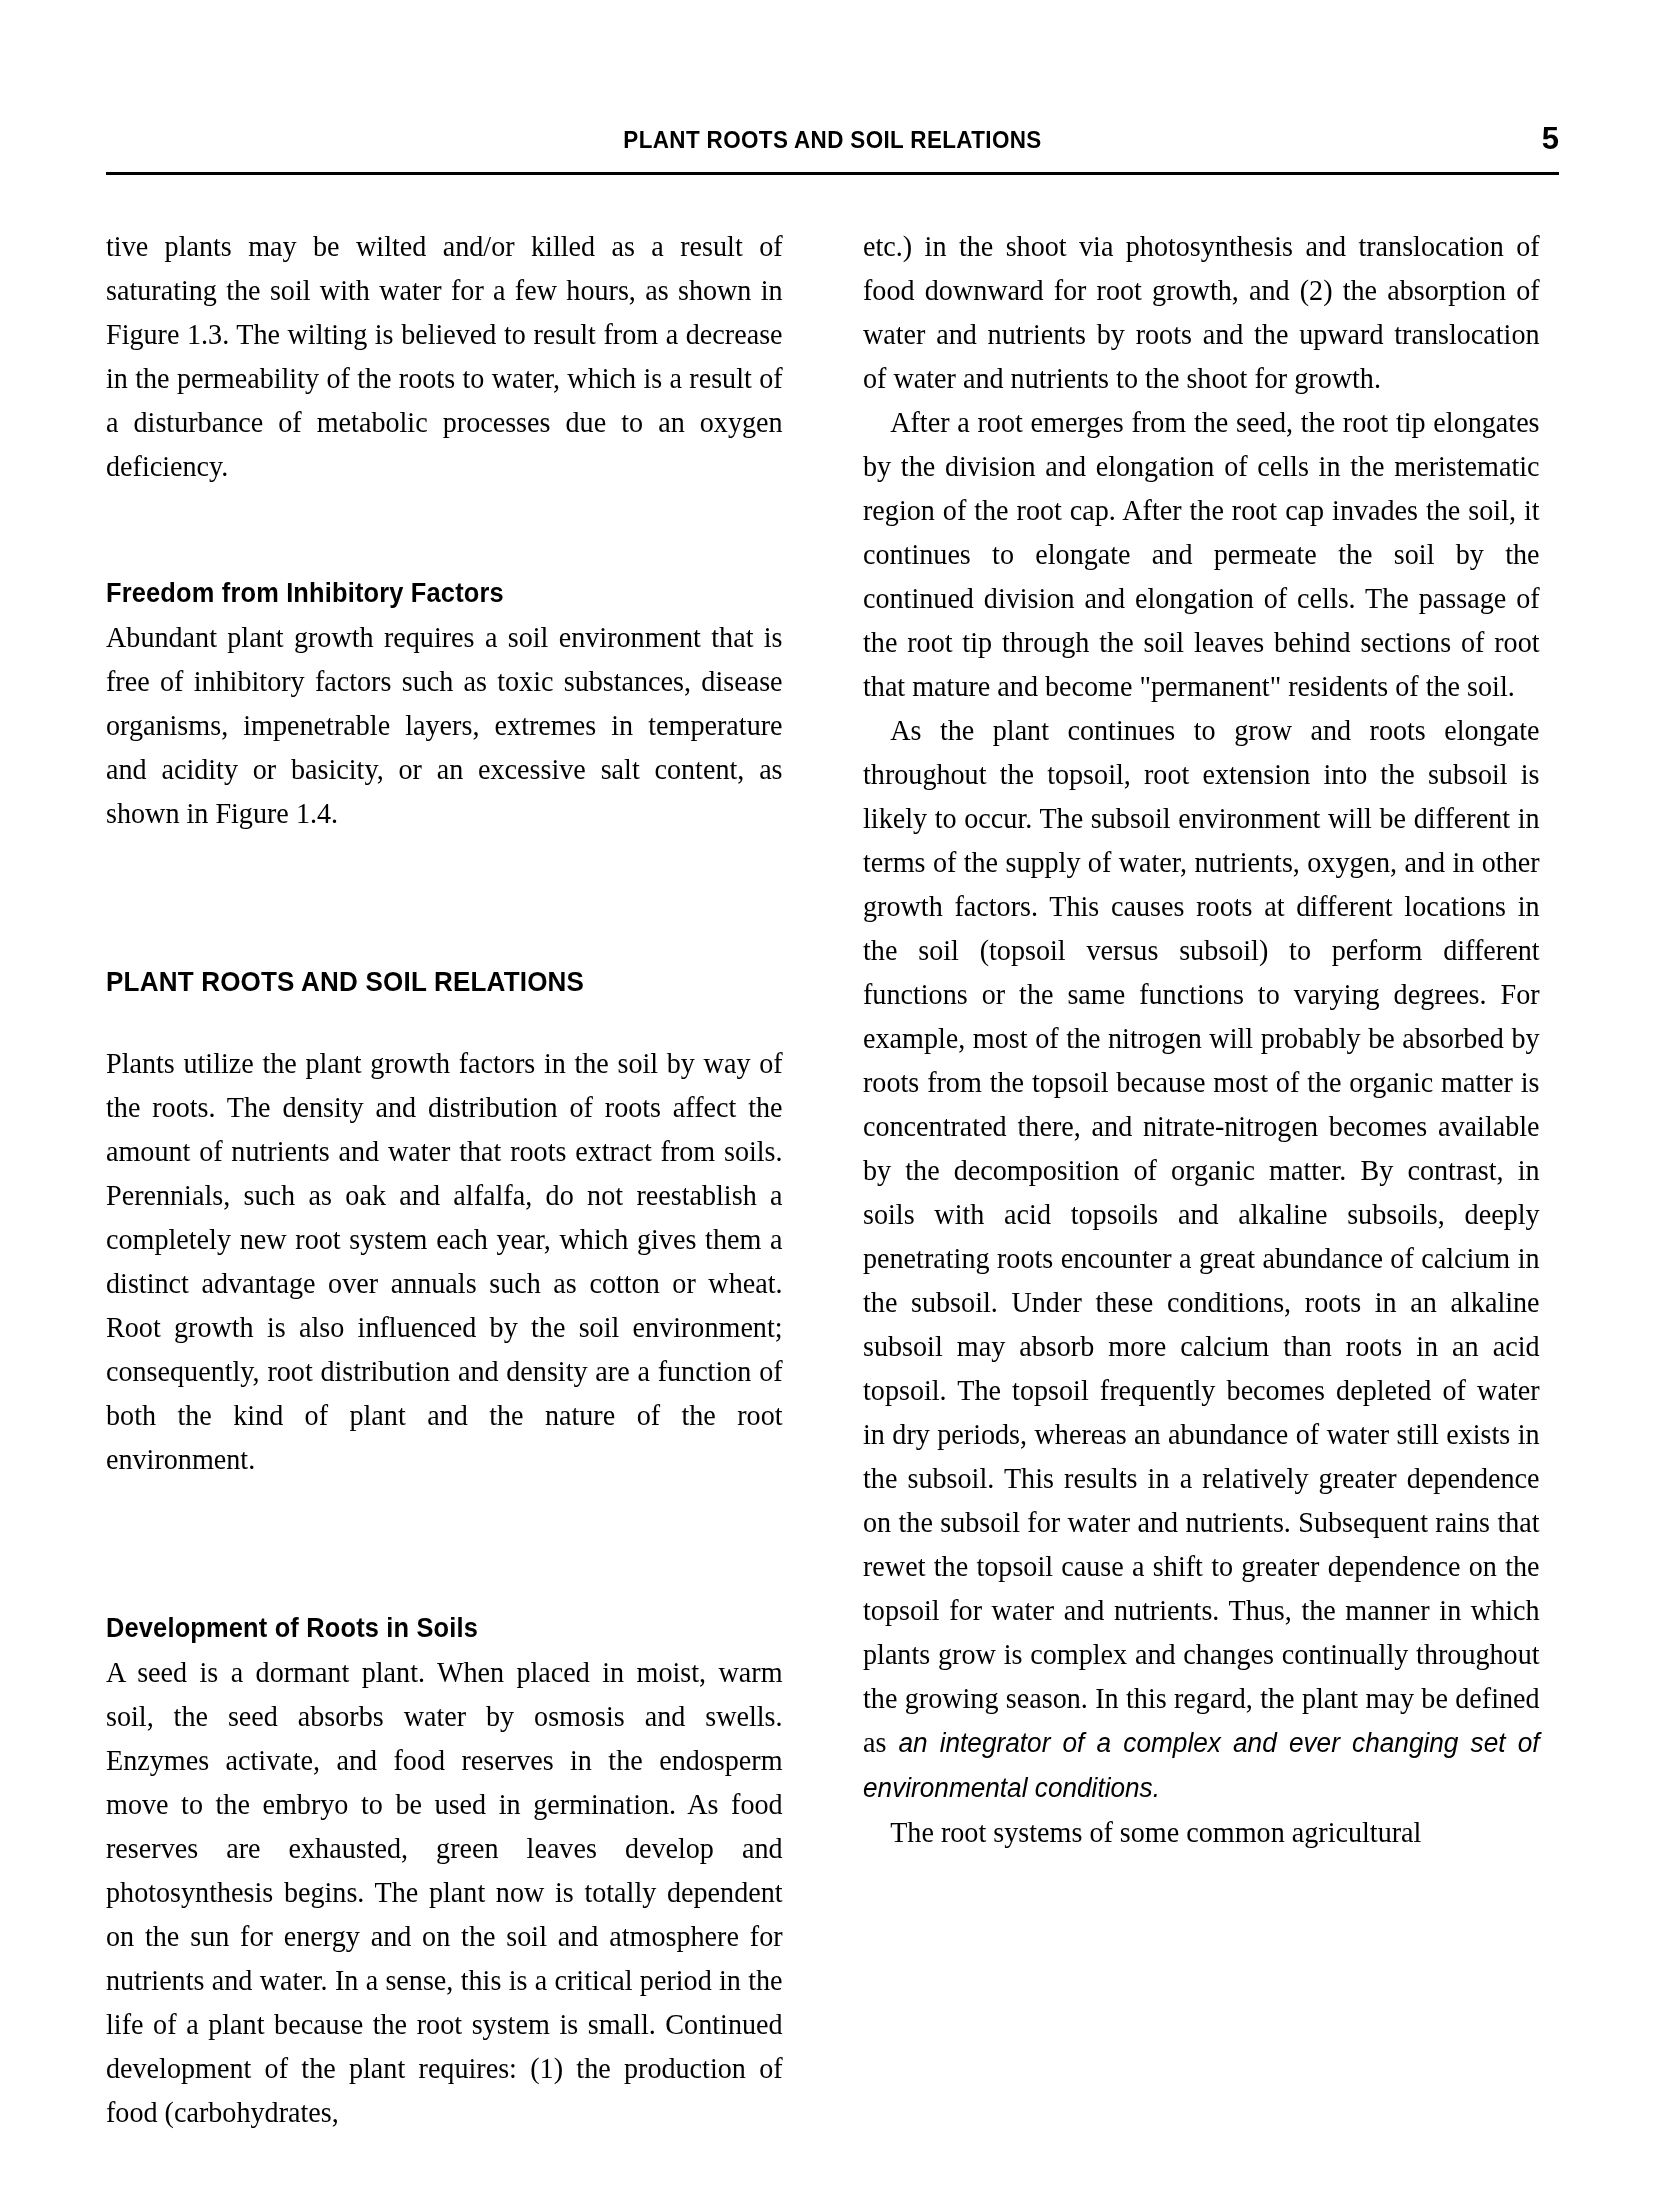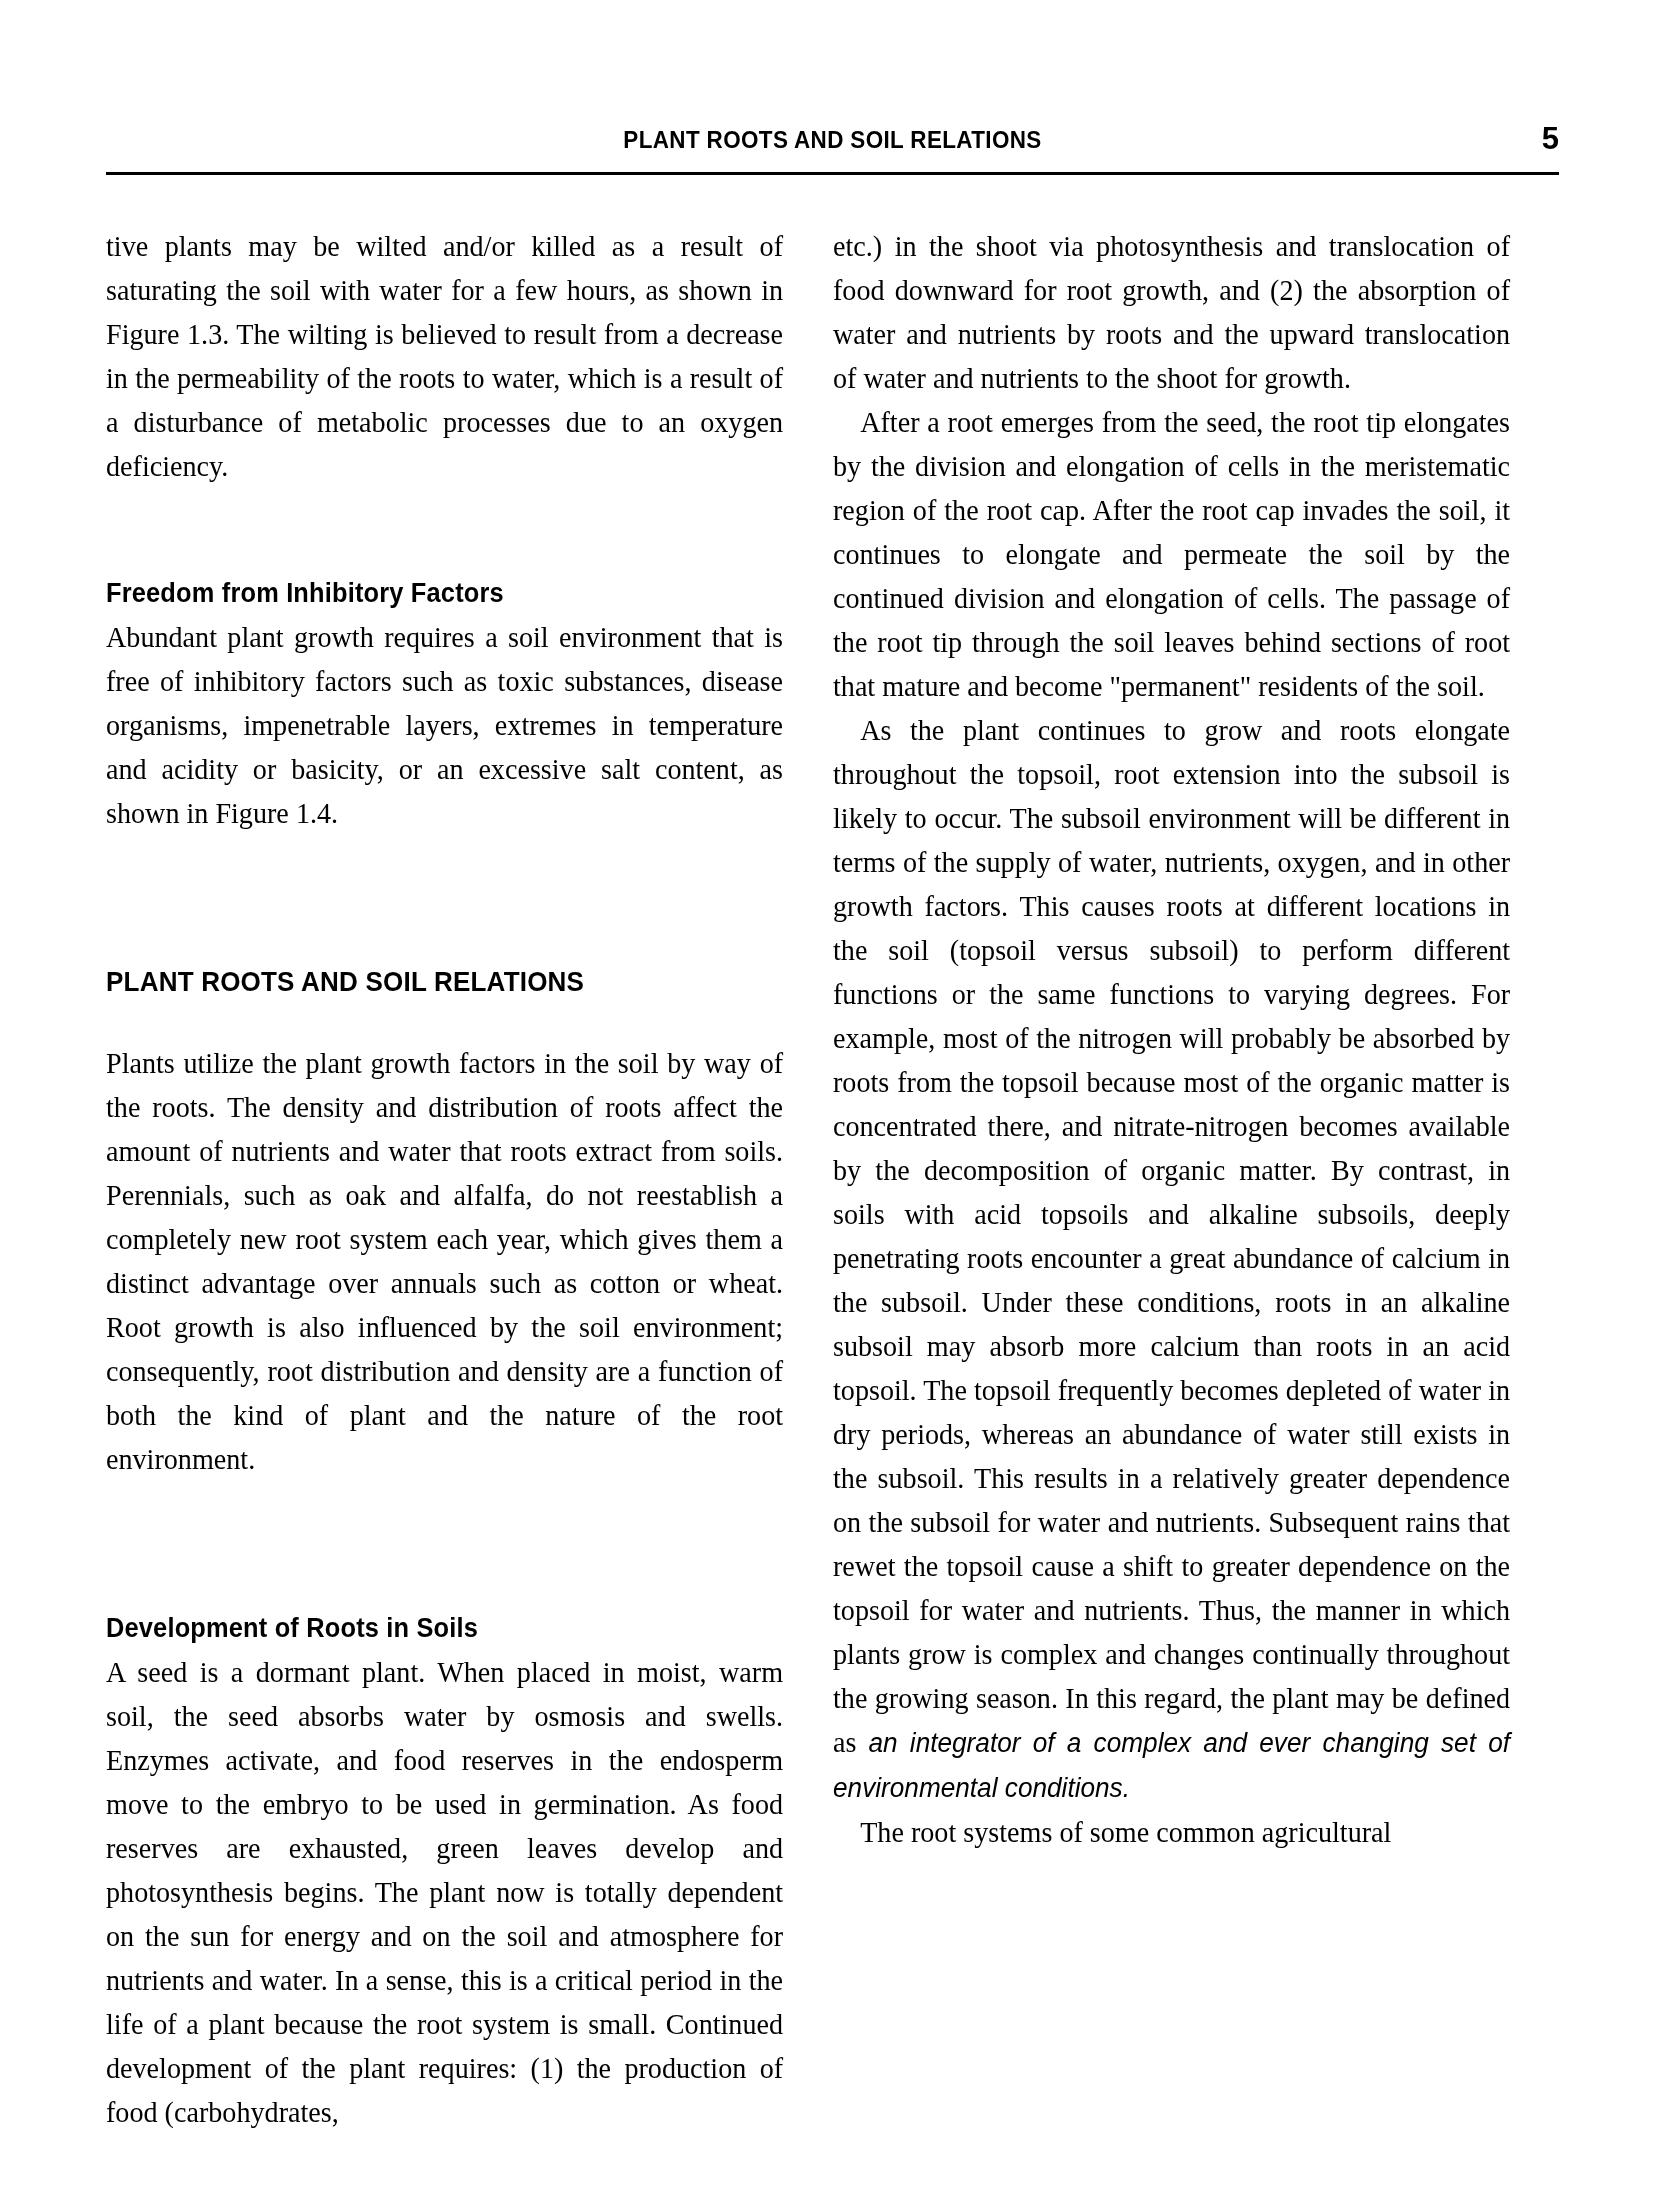--- a/index.html
+++ b/index.html
@@ -63,21 +63,21 @@
     background: #000000;
   }
 
   
   .columns {
     position: absolute;
     left: 106px;
     top: 224px;
     width: 1454px;
     display: flex;
-    gap: 29px;
+    gap: 59px;
   }
   .col {
     width: 698px;
   }
 
   
   p.body {
     margin: 0;
     font-size: 29px;
     line-height: 44px;

